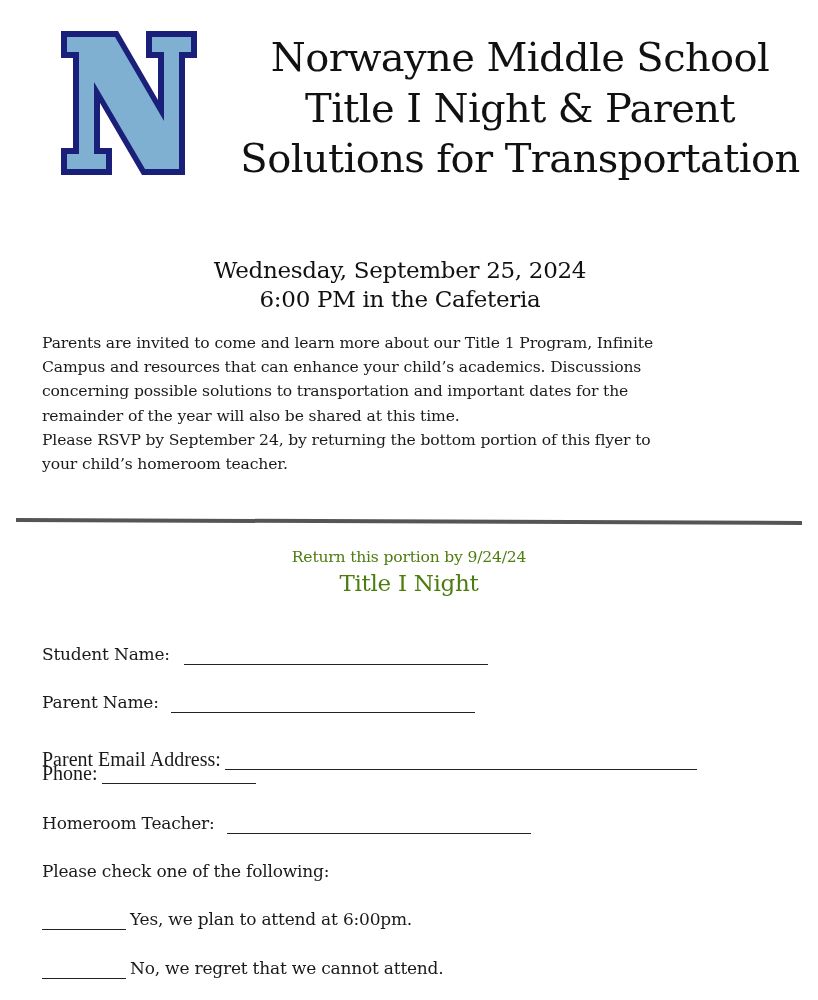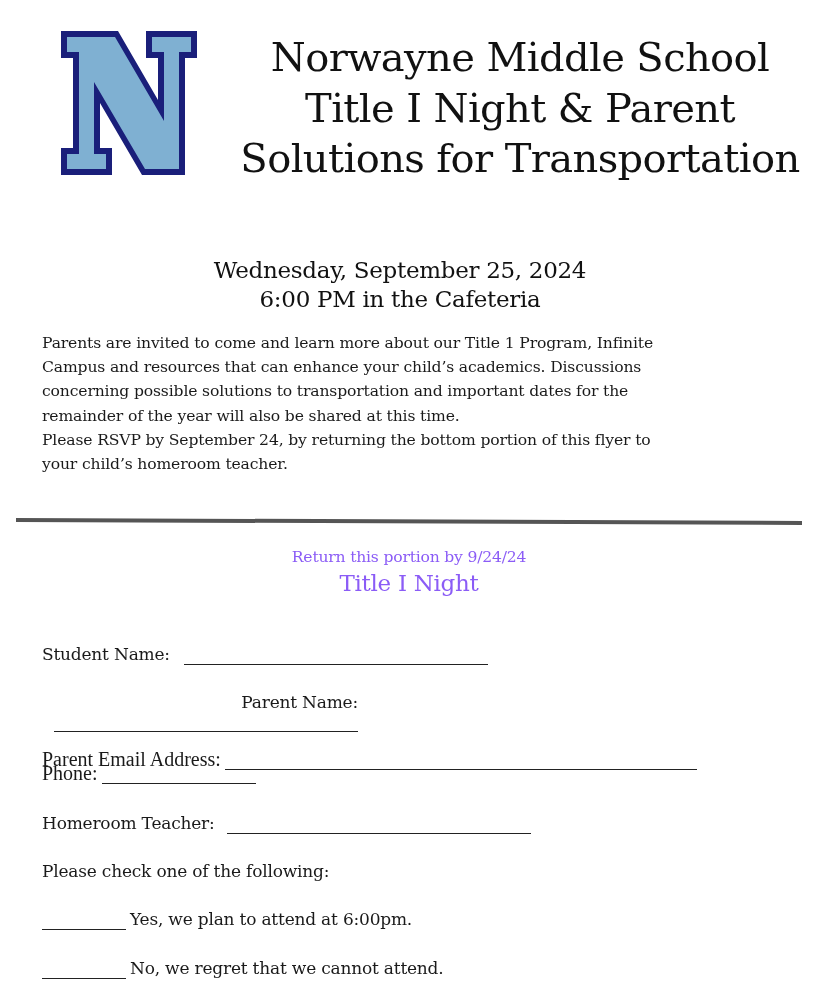--- a/index.html
+++ b/index.html
@@ -68,21 +68,21 @@
     background: #555555;
     transform: rotate(0.21deg);
     transform-origin: left center;
   }
   .rsvp-head {
     position: absolute;
     left: 209px;
     top: 545px;
     width: 400px;
     text-align: center;
-    color: #8b5cf6;
+    color: #4d7c0f;
   }
   .rsvp-return {
     font-size: 15.6px;
     line-height: 24px;
     letter-spacing: -0.2px;
   }
   .rsvp-title {
     font-size: 23px;
     line-height: 29px;
     letter-spacing: -0.3px;
@@ -151,21 +151,21 @@
 <div class="rsvp-head">
   <div class="rsvp-return">Return this portion by 9/24/24</div>
   <div class="rsvp-title">Title I Night</div>
 </div>
 
 <div class="field" style="top:643px;">
   <span>Student Name:</span>
   <span class="line" style="width:304px; margin-left:14px;"></span>
 </div>
 
-<div class="field" style="top:691px;flex-direction:column;">
+<div class="field" style="top:691px;">
   <span>Parent Name:</span>
   <span class="line" style="width:304px; margin-left:12px;"></span>
 </div>
 
 <div class="field condensed" style="top:738px;margin-top:24px;">
   <span>Phone:</span>
   <span class="line" style="width:154px; margin-left:4px;"></span>
 </div>
 
 <div class="field condensed" style="top:748px;">

